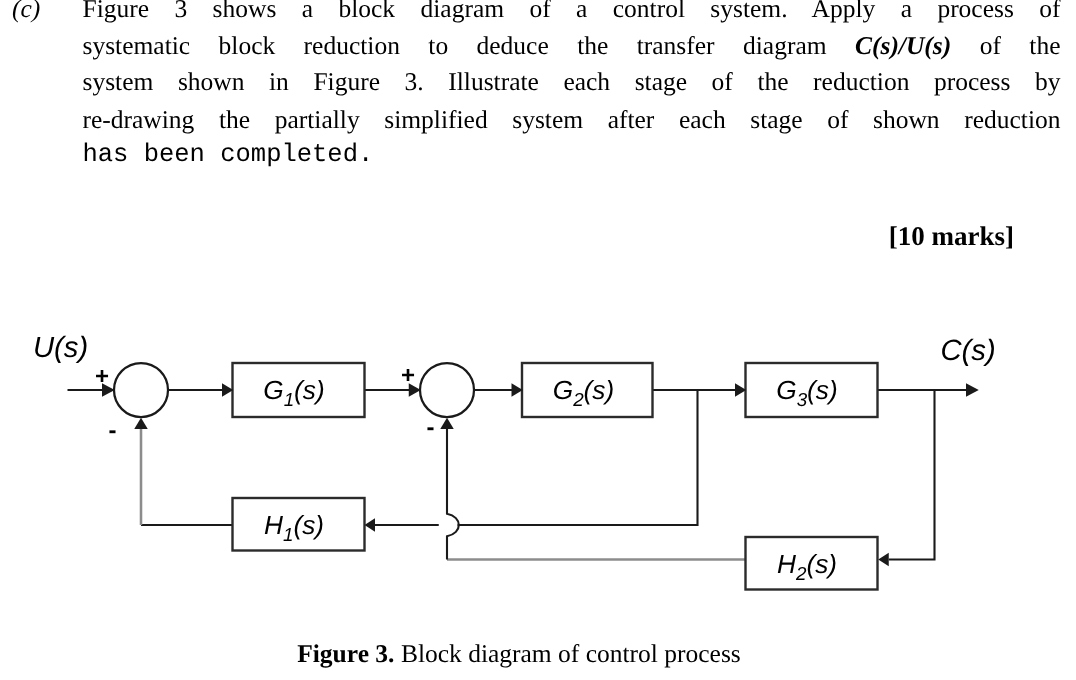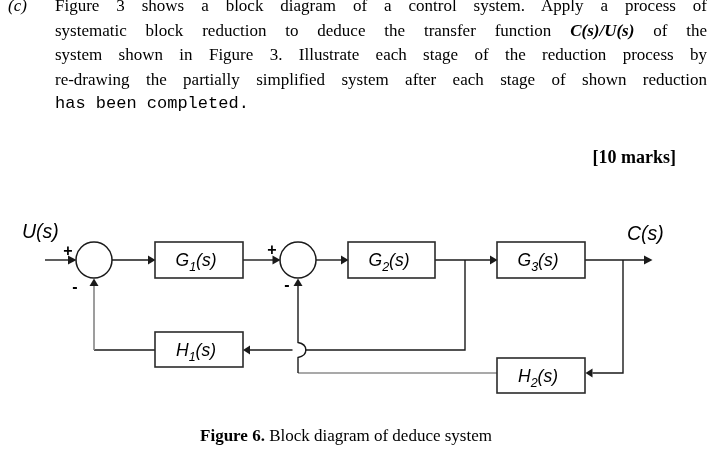--- a/index.html
+++ b/index.html
@@ -30,21 +30,21 @@
 </style>
 </head>
 <body>
 
 <div class="page">
 
   <div class="part-label">(c)</div>
 
   <div class="qtext">
     <div class="qline">Figure 3 shows a block diagram of a control system. Apply a process of</div>
-    <div class="qline"><span>systematic block reduction to deduce the transfer function </span><span class="qitalic">C(s)/U(s)</span><span> of the</span></div>
+    <div class="qline"><span>systematic block reduction to deduce the transfer diagram </span><span class="qitalic">C(s)/U(s)</span><span> of the</span></div>
     <div class="qline">system shown in Figure 3. Illustrate each stage of the reduction process by</div>
     <div class="qline">re-drawing the partially simplified system after each stage of shown reduction</div>
     <div class="qline last">has been completed.</div>
   </div>
 
   <div class="marks">[10 marks]</div>
 
   <svg class="diagram" width="717" height="215" viewBox="0 0 717 215">
 
     <line class="wire" x1="45" y1="55" x2="71" y2="55"></line>
@@ -99,15 +99,15 @@
     <text class="lbl" x="22" y="33">U(s)</text>
     <text class="lbl" x="627" y="35">C(s)</text>
 
     <text class="blklbl" x="196" y="61" text-anchor="middle"><tspan>G</tspan><tspan class="sub" dy="4.5">1</tspan><tspan dy="-4.5">(s)</tspan></text>
     <text class="blklbl" x="389" y="61" text-anchor="middle"><tspan>G</tspan><tspan class="sub" dy="4.5">2</tspan><tspan dy="-4.5">(s)</tspan></text>
     <text class="blklbl" x="538" y="61" text-anchor="middle"><tspan>G</tspan><tspan class="sub" dy="4.5">3</tspan><tspan dy="-4.5">(s)</tspan></text>
     <text class="blklbl" x="196" y="151" text-anchor="middle"><tspan>H</tspan><tspan class="sub" dy="4.5">1</tspan><tspan dy="-4.5">(s)</tspan></text>
     <text class="blklbl" x="538" y="177" text-anchor="middle"><tspan>H</tspan><tspan class="sub" dy="4.5">2</tspan><tspan dy="-4.5">(s)</tspan></text>
   </svg>
 
-  <div class="caption"><b>Figure 6.</b><span> Block diagram of deduce system</span></div>
+  <div class="caption"><b>Figure 3.</b><span> Block diagram of control process</span></div>
 
 </div>
 
 </body></html>

